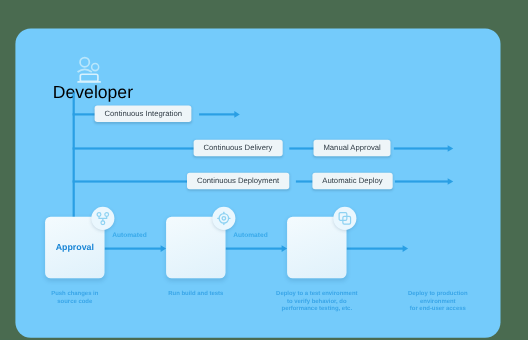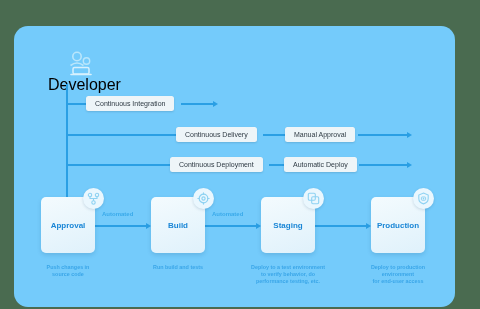--- a/index.html
+++ b/index.html
@@ -206,51 +206,39 @@
           <circle cx="6.5" cy="6.5" r="4.3" fill="none" stroke="#8ed2f2" stroke-width="1.2"></circle>
           <circle cx="6.5" cy="6.5" r="1.6" fill="none" stroke="#8ed2f2" stroke-width="1.2"></circle>
           <g stroke="#8ed2f2" stroke-width="1.2" stroke-linecap="round">
             <line x1="6.5" y1="0.9" x2="6.5" y2="2.2"></line>
             <line x1="6.5" y1="10.8" x2="6.5" y2="12.1"></line>
             <line x1="0.9" y1="6.5" x2="2.2" y2="6.5"></line>
             <line x1="10.8" y1="6.5" x2="12.1" y2="6.5"></line>
           </g>
         </svg>
       </div>
-      <div class="stage-title">Build</div>
     </div>
     <div class="stage-caption" style="left:106px;">
       <div>Run build and tests</div>
     </div>
 
     <div class="stage-box" style="left:247px; top:171px;">
       <div class="stage-badge">
         <svg width="13" height="13" viewBox="0 0 13 13">
           <rect x="1.3" y="1.3" width="7" height="7" rx="1.2" fill="none" stroke="#8ed2f2" stroke-width="1.1"></rect>
           <rect x="4.7" y="4.7" width="7" height="7" rx="1.2" fill="none" stroke="#8ed2f2" stroke-width="1.1"></rect>
         </svg>
       </div>
-      <div class="stage-title">Staging</div>
     </div>
     <div class="stage-caption" style="left:216px;">
       <div>Deploy to a test environment</div>
       <div>to verify behavior, do</div>
       <div>performance testing, etc.</div>
     </div>
 
-    <div class="stage-box" style="left:357px; top:171px;">
-      <div class="stage-badge">
-        <svg width="13" height="13" viewBox="0 0 13 13">
-          <path d="M6.5 1.1 L11.2 3 V6.6 C11.2 9.2 9.2 11.2 6.5 11.9 C3.8 11.2 1.8 9.2 1.8 6.6 V3 Z" fill="none" stroke="#8ed2f2" stroke-width="1.1"></path>
-          <rect x="4.4" y="5" width="4.2" height="3.2" rx="0.7" fill="none" stroke="#8ed2f2" stroke-width="1"></rect>
-          <circle cx="6.5" cy="6.6" r="0.8" fill="#8ed2f2"></circle>
-        </svg>
-      </div>
-      <div class="stage-title">Production</div>
-    </div>
     <div class="stage-caption" style="left:326px;">
       <div>Deploy to production</div>
       <div>environment</div>
       <div>for end-user access</div>
     </div>
 
   </div>
 </div>
 
 </body></html>

